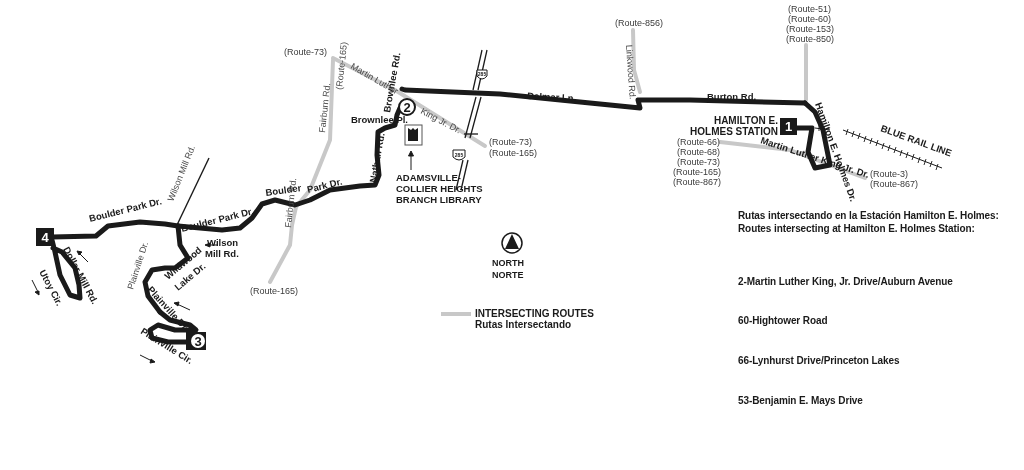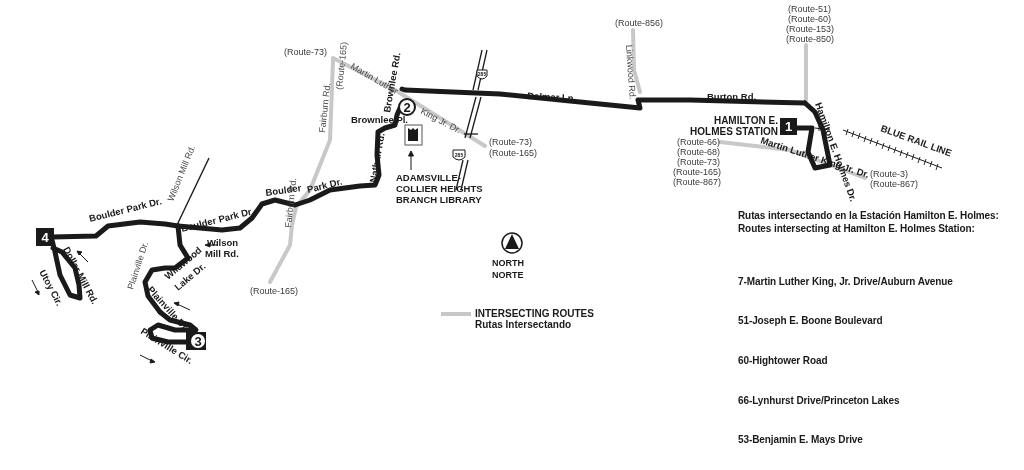--- a/index.html
+++ b/index.html
@@ -220,22 +220,21 @@
     <div style="font-weight:bold">Rutas Intersectando</div>
   </div>
 </div>
 
 <div class="info">
   <div class="hdr">
     <div>Rutas intersectando en la Estación Hamilton E. Holmes:</div>
     <div>Routes intersecting at Hamilton E. Holmes  Station:</div>
   </div>
   <ul style="white-space:pre;">
-    <li>  7-Martin Luther King, Jr. Drive/Auburn Avenue</li>
-    <li> 51-Joseph E. Boone Boulevard</li>
+    <li>  2-Martin Luther King, Jr. Drive/Auburn Avenue</li>
     <li> 60-Hightower Road</li>
     <li> 66-Lynhurst Drive/Princeton Lakes</li>
     <li> 53-Benjamin E. Mays Drive</li>
     
     
     
     
     
     
     

